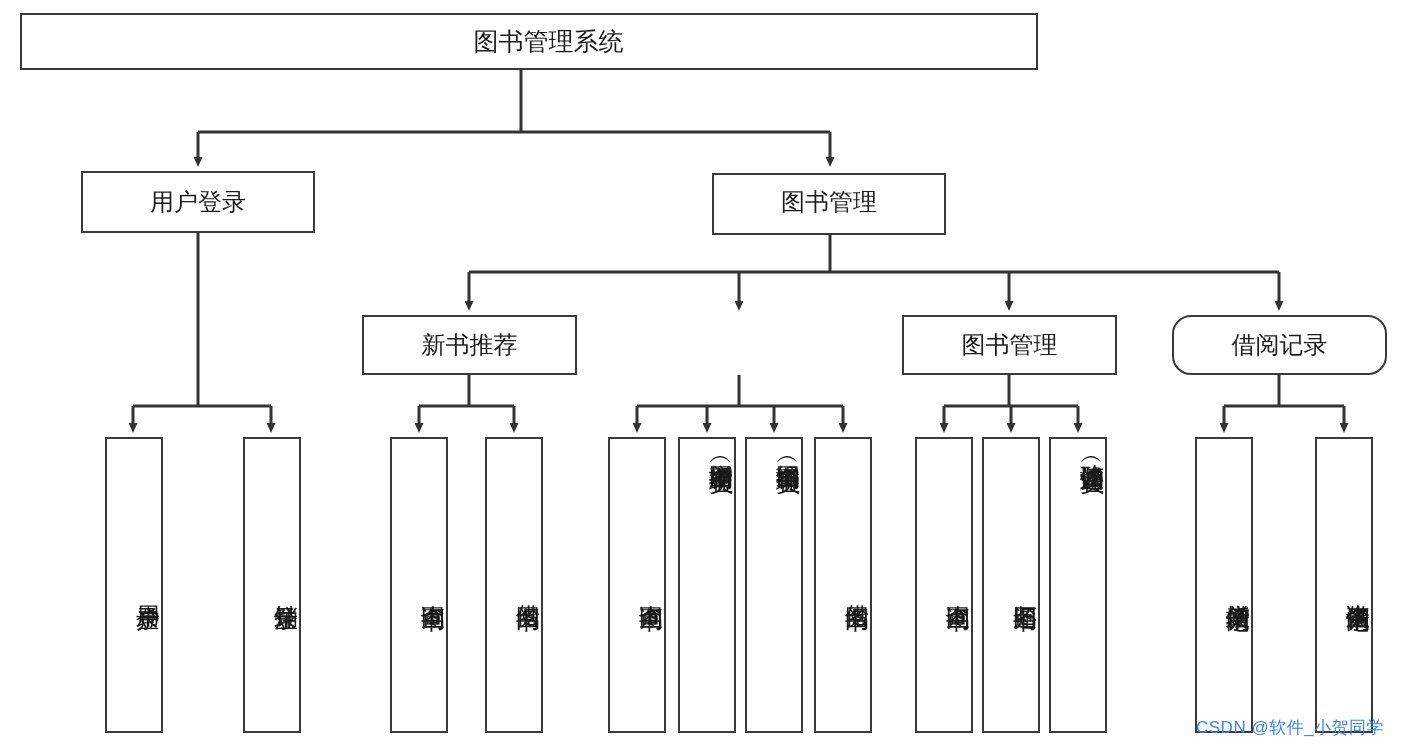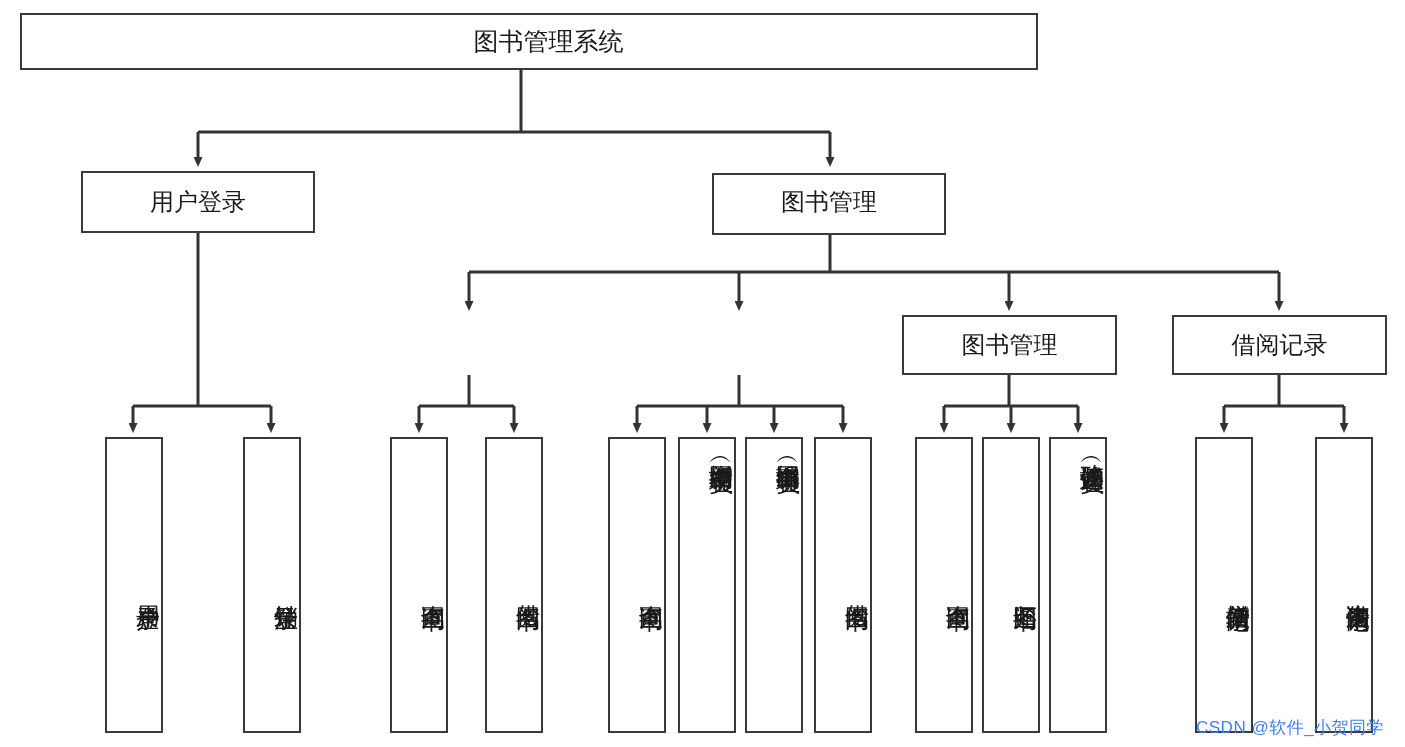--- a/index.html
+++ b/index.html
@@ -124,24 +124,27 @@
     <span>图书管理系统</span>
   </div>
 
   <div class="node node-h" style="left:81px; top:171px; width:234px; height:62px;">
     <span>用户登录</span>
   </div>
   <div class="node node-h" style="left:712px; top:173px; width:234px; height:62px;font-family:Liberation Mono, monospace;">
     <span>图书管理</span>
   </div>
 
+  <div class="node node-h" style="left:362px; top:315px; width:215px; height:60px;">
+    <span>新书推荐</span>
+  </div>
   <div class="node node-h" style="left:902px; top:315px; width:215px; height:60px;">
     <span>图书管理</span>
   </div>
-  <div class="node node-h" style="left:1172px; top:315px; width:215px; height:60px;">
+  <div class="node node-h" style="left:1172px; top:315px; width:215px; height:60px;border-radius:19px;">
     <span>借阅记录</span>
   </div>
 
   <div class="node node-v center-v" style="left:105px; top:437px; width:58px; height:296px;">
     <span>用户登录</span>
   </div>
   <div class="node node-v center-v" style="left:243px; top:437px; width:58px; height:296px;">
     <span>注销登录</span>
   </div>
   <div class="node node-v center-v" style="left:390px; top:437px; width:58px; height:296px;">

